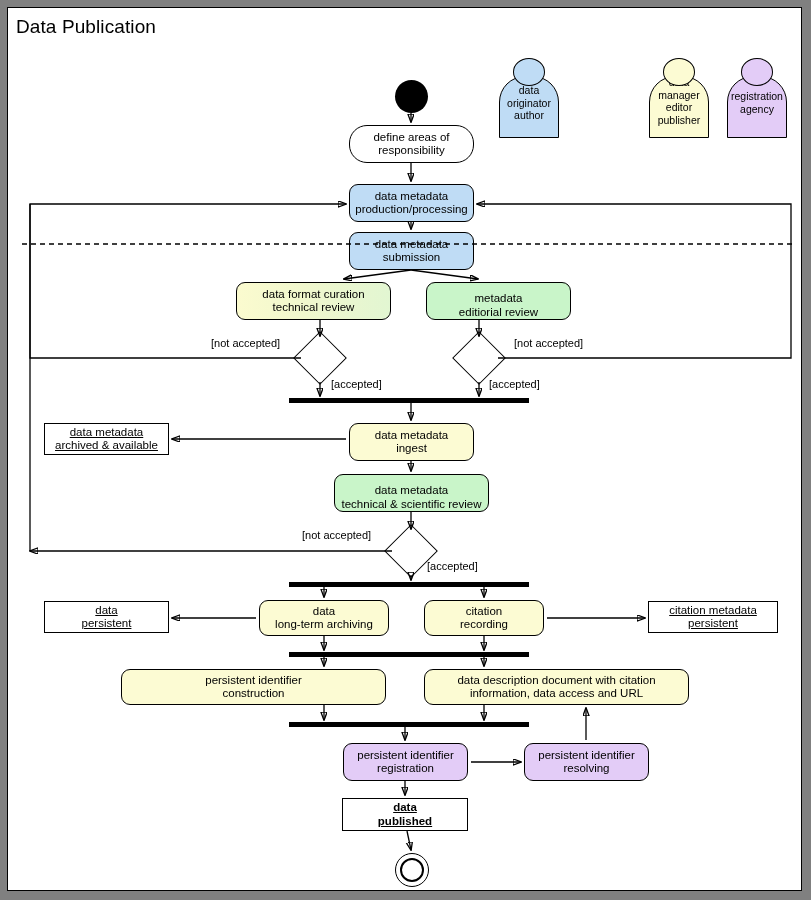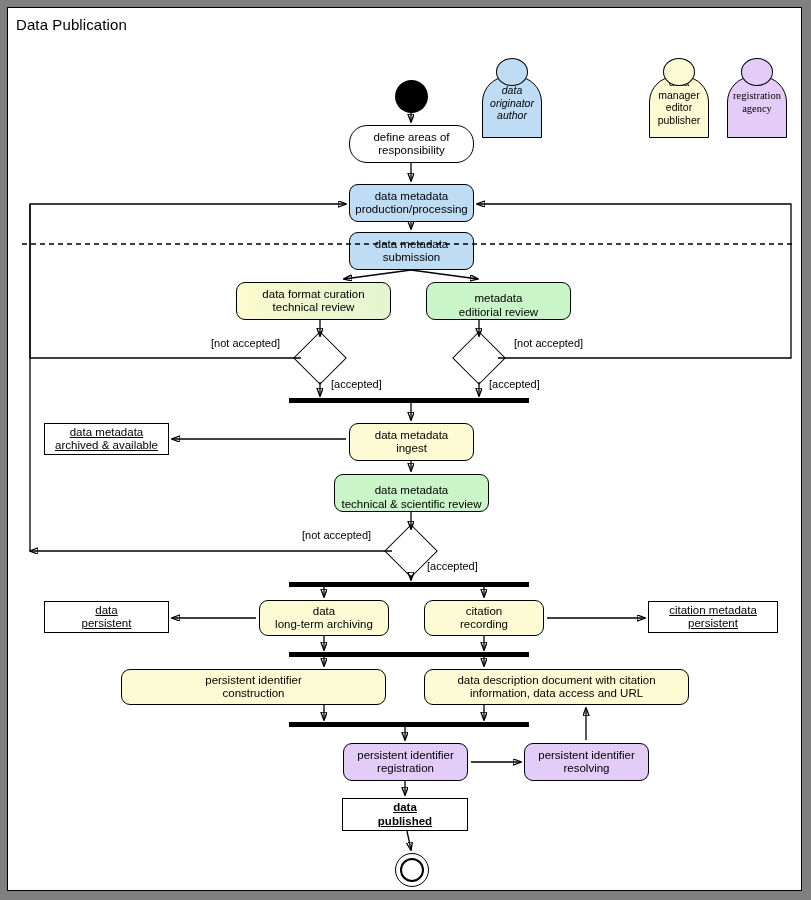--- a/index.html
+++ b/index.html
@@ -1,20 +1,20 @@
 <!DOCTYPE html>
 <html><head>
 <meta charset="utf-8">
 <style>
   html,body{margin:0;padding:0;background:#808080;}
   body{width:811px;height:900px;font-family:"Liberation Sans",sans-serif;}
   #frame{position:absolute;left:7px;top:7px;width:795px;height:884px;background:#ffffff;
          border:1px solid #000;box-sizing:border-box;overflow:hidden;}
   #canvas{position:absolute;left:0;top:0;width:795px;height:884px;}
-  #title{position:absolute;left:8px;top:8px;font-size:15px;color:#000;letter-spacing:.1px;}
+  #title{position:absolute;left:8px;top:8px;font-size:19px;color:#000;letter-spacing:.1px;}
   .node{position:absolute;box-sizing:border-box;border:1px solid #000;
         display:flex;align-items:center;justify-content:center;text-align:center;
         font-size:11.5px;line-height:13.5px;color:#000;}
   .rounded{border-radius:9px;}
   .plain{background:#ffffff;border-radius:18px;}
   .blue{background:#bfdcf5;}
   .yellow{background:#fcfbd3;}
   .green{background:#c9f5c9;align-items:flex-end;}
   .purple{background:#e3ccf7;}
   .ygrad{background:linear-gradient(90deg,#fbfbcf 0%,#f0f7cd 45%,#e2f6d2 100%);}
@@ -47,36 +47,36 @@
            box-sizing:border-box;transform:rotate(45deg);}
 </style>
 </head>
 <body>
 
 <div id="frame">
  <div id="canvas">
 
   <div id="title">Data Publication</div>
 
-  <div class="actor a-blue" style="left:474px;top:50px;font-style:italic;">
+  <div class="actor a-blue" style="left:491px;top:50px;">
     <div class="actorBody"></div>
     <div class="actorHead"></div>
     <div class="actorLabel">data
 originator
 author</div>
   </div>
   <div class="actor a-yellow" style="left:641px;top:50px;">
     <div class="actorBody"></div>
     <div class="actorHead"></div>
     <div class="actorLabel" style="top:18px;">data
 manager
 editor
 publisher</div>
   </div>
-  <div class="actor a-purple" style="left:719px;top:50px;font-family:Liberation Serif, serif;">
+  <div class="actor a-purple" style="left:719px;top:50px;">
     <div class="actorBody"></div>
     <div class="actorHead"></div>
     <div class="actorLabel" style="top:32px;">registration
 agency</div>
   </div>
 
   <div class="initial" style="left:387px;top:72px;"></div>
 
   <div class="node plain" style="left:341px;top:117px;width:125px;height:38px;">
     <span style="white-space:pre-line">define areas of

